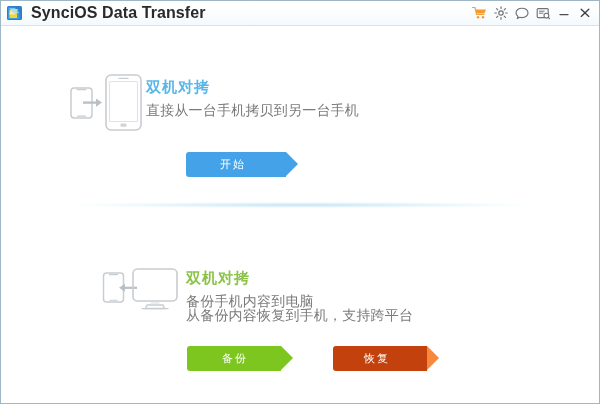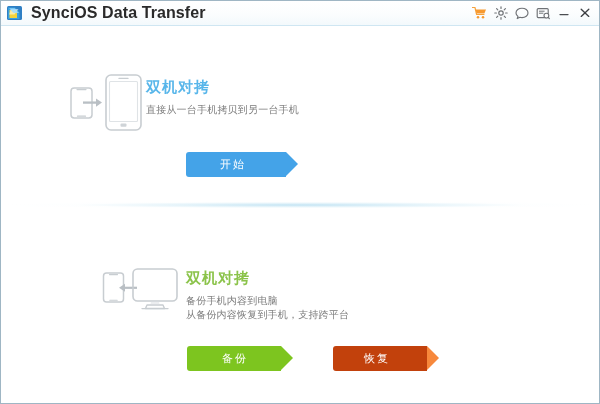--- a/index.html
+++ b/index.html
@@ -113,21 +113,21 @@
     font-size: 15px;
     font-weight: bold;
     line-height: 1;
     margin: 0 0 9px 0;
     letter-spacing: 1px;
   }
   .sec-title.blue  { color: #58b6ea; }
   .sec-title.green { color: #8bc34a; }
 
   .sec-desc {
-    font-size: 10px;
+    font-size: 14px;
     color: #7b7b7b;
     line-height: 14px;
     letter-spacing: 0.2px;
   }
 
   
   .arrow-btn {
     position: relative;
     height: 25px;
     display: inline-flex;

